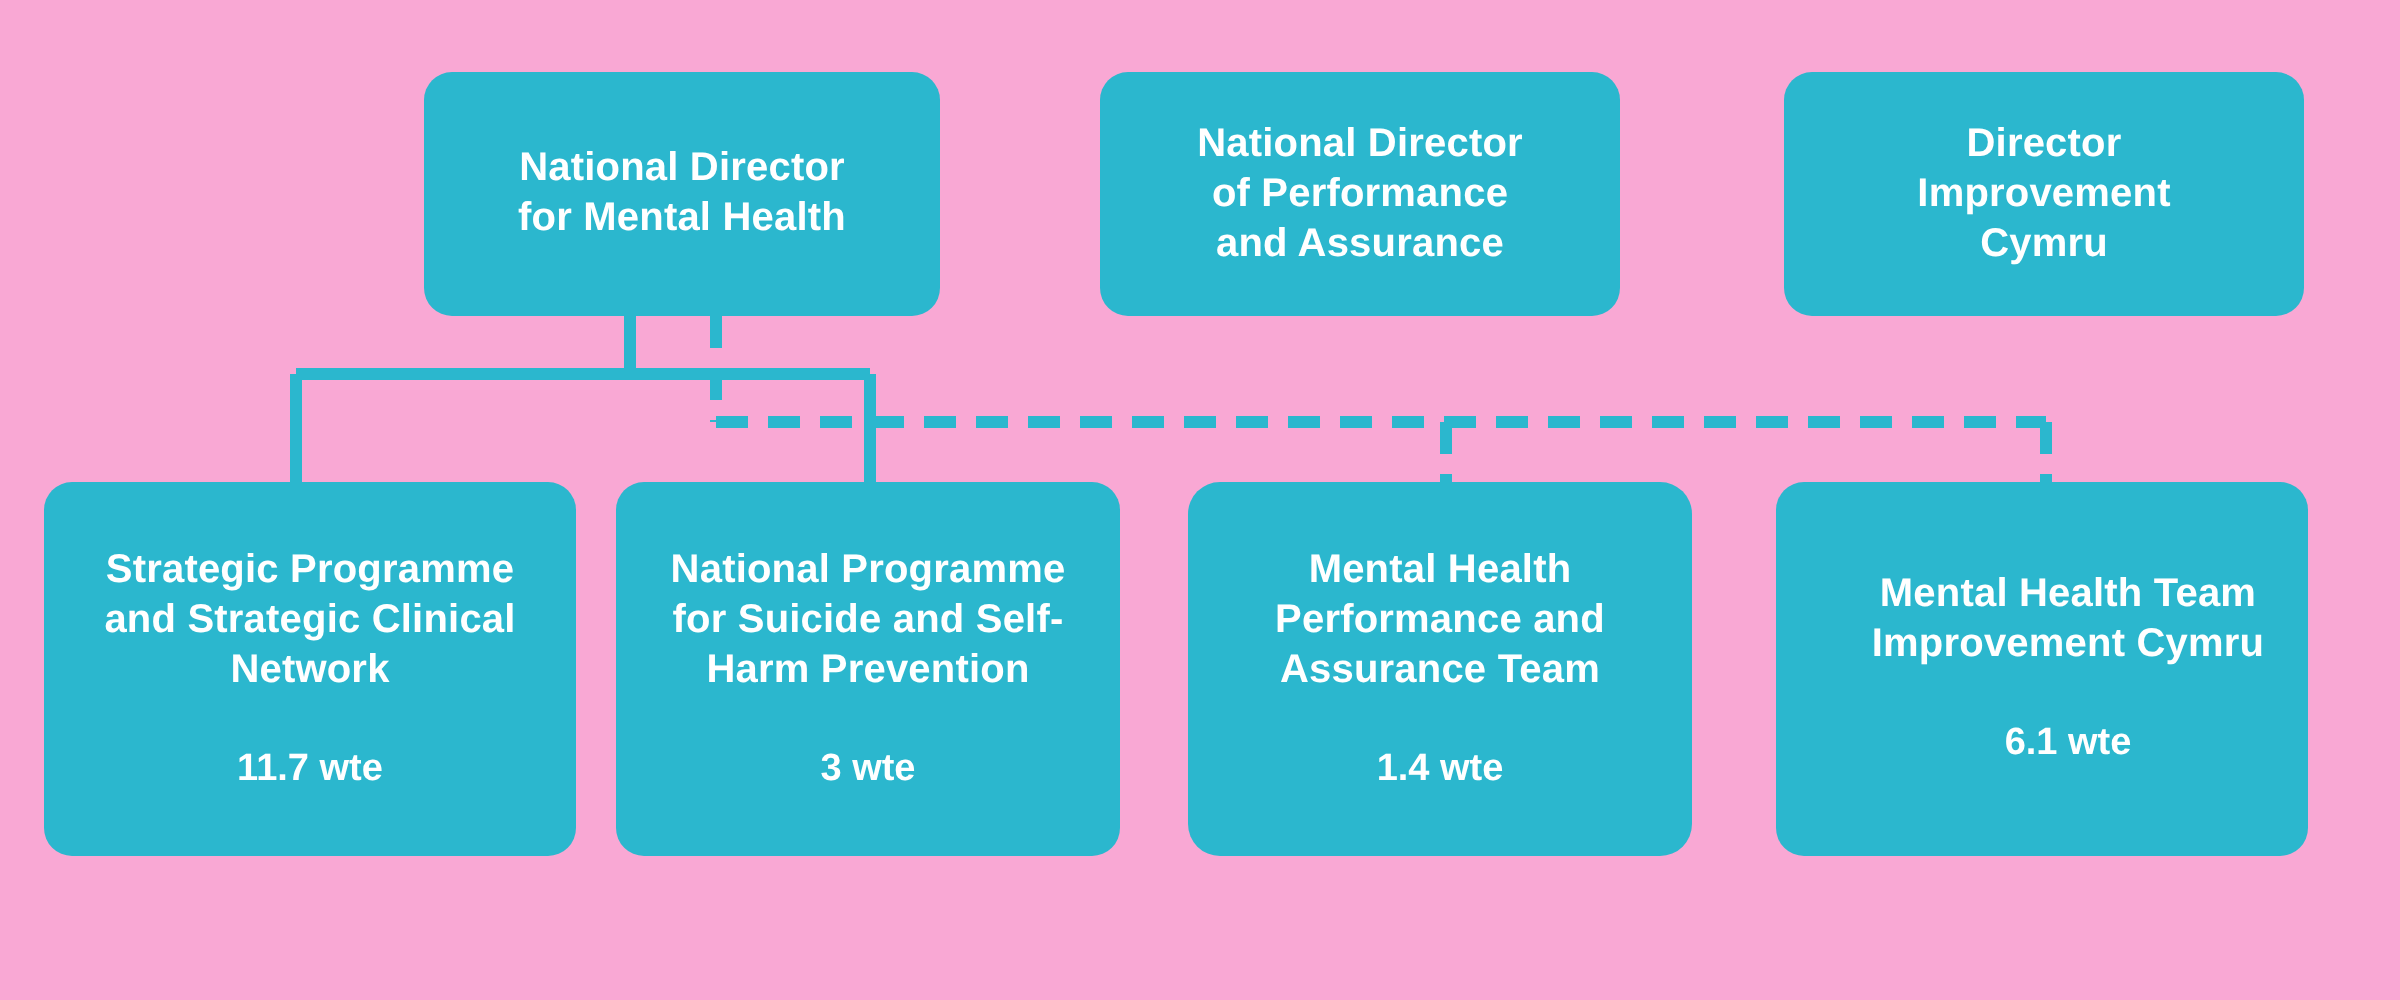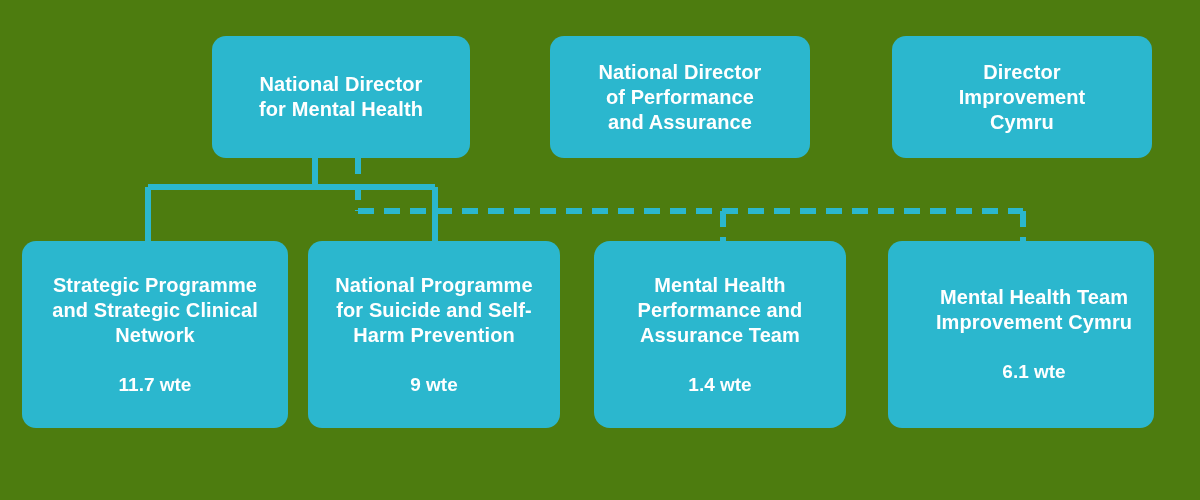--- a/index.html
+++ b/index.html
@@ -8,21 +8,21 @@
     padding: 0;
     background: #ffffff;
   }
   body {
     font-family: "Liberation Sans", sans-serif;
   }
   #org-chart {
     position: relative;
     width: 1200px;
     height: 500px;
-    background: #4d7c0f;
+    background: #f9a8d4;
     overflow: hidden;
   }
   .node {
     position: absolute;
     background: #2bb7ce;
     border-radius: 14px;
     box-sizing: border-box;
     display: flex;
     flex-direction: column;
     align-items: center;
@@ -115,21 +115,21 @@
   <div class="node bottom bottom-1">
     <div class="node-title">Strategic Programme
 and Strategic Clinical
 Network</div>
     <div class="node-wte">11.7 wte</div>
   </div>
   <div class="node bottom bottom-2">
     <div class="node-title">National Programme
 for Suicide and Self-
 Harm Prevention</div>
-    <div class="node-wte">9 wte</div>
+    <div class="node-wte">3 wte</div>
   </div>
   <div class="node bottom bottom-3">
     <div class="node-title">Mental Health
 Performance and
 Assurance Team</div>
     <div class="node-wte">1.4 wte</div>
   </div>
   <div class="node bottom bottom-4">
     <div class="node-title">Mental Health Team
 Improvement Cymru</div>

